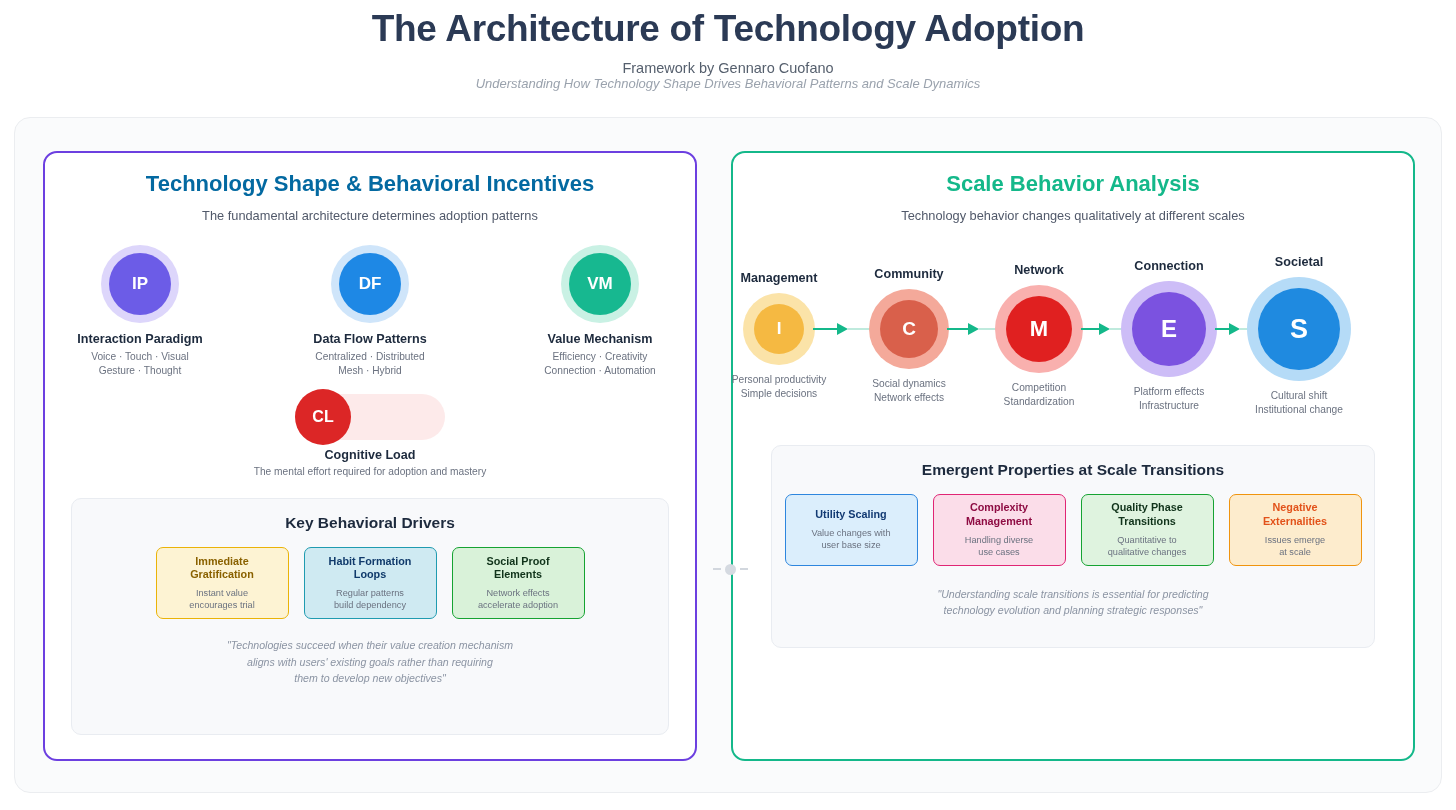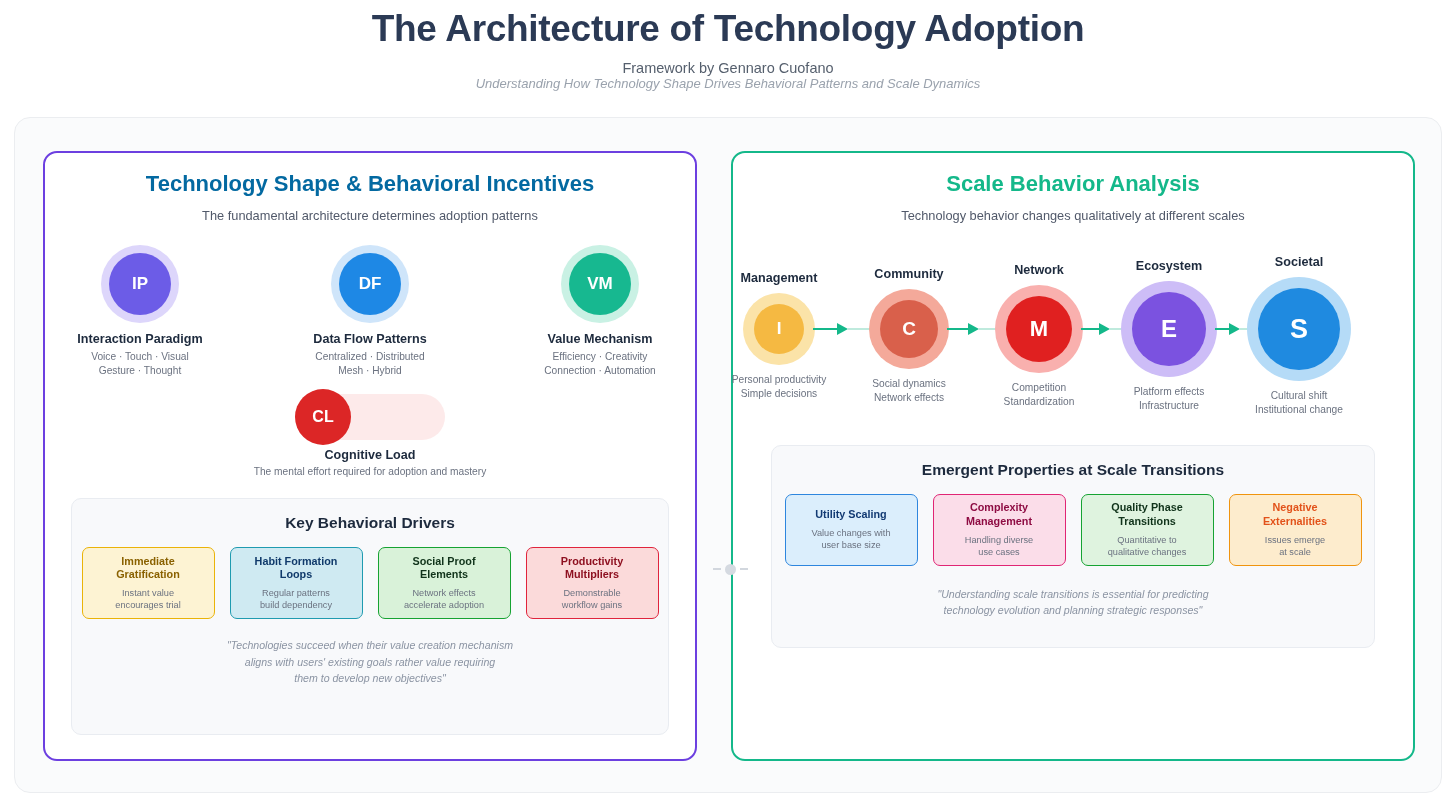--- a/index.html
+++ b/index.html
@@ -222,28 +222,24 @@
             <div class="card-desc">Instant value<br>encourages trial</div>
           </div>
           <div class="card" style="border-color: rgb(31, 155, 176); background: rgb(207, 234, 242);">
             <div class="card-title" style="color:#103a6b">Habit Formation<br>Loops</div>
             <div class="card-desc">Regular patterns<br>build dependency</div>
           </div>
           <div class="card" style="border-color: rgb(22, 163, 50); background: rgb(217, 242, 217);">
             <div class="card-title" style="color:#10331a">Social Proof<br>Elements</div>
             <div class="card-desc">Network effects<br>accelerate adoption</div>
           </div>
-          <div class="card" style="border-color: rgb(224, 36, 60); background: rgb(251, 218, 218);">
-            <div class="card-title" style="color:#8e1020">Productivity<br>Multipliers</div>
-            <div class="card-desc">Demonstrable<br>workflow gains</div>
-          </div>
         </div>
       <div class="quote">
         <div>"Technologies succeed when their value creation mechanism</div>
-        <div>aligns with users' existing goals rather value requiring</div>
+        <div>aligns with users' existing goals rather than requiring</div>
         <div>them to develop new objectives"</div>
       </div>
     </div>
   </div>
 
   <div class="panel panel-right">
     <div class="panel-title green">Scale Behavior Analysis</div>
     <div class="panel-sub">Technology behavior changes qualitatively at different scales</div>
 
     <div class="chain" id="chain">
@@ -277,21 +273,21 @@
             <div class="node-bubble" style="background:#e02020;width:66px;height:66px;font-size:22px">M</div>
           </div>
           <div class="node-desc" style="top:140px">Competition<br>Standardization</div>
         </div>
         <div class="arrow" style="left: 348px; width: 42px; top: 82px;">
           <div class="arrow-line" style="width:17.64px"></div>
           <div class="arrow-head" style="left:17.64px"></div>
           <div class="arrow-tail" style="left:28.64px;width:13.36px"></div>
         </div>
         <div class="node" style="left: 436px; top: 0px; width: 0px;">
-          <div class="node-label" style="top:18px">Ecosystem</div>
+          <div class="node-label" style="top:18px">Connection</div>
           <div class="node-halo" style="background:#cdbdf7;width:96px;height:96px;top:40px">
             <div class="node-bubble" style="background:#7b52e0;width:74px;height:74px;font-size:24px">E</div>
           </div>
           <div class="node-desc" style="top:144px">Platform effects<br>Infrastructure</div>
         </div>
         <div class="arrow" style="left: 482px; width: 34px; top: 82px;">
           <div class="arrow-line" style="width:14.28px"></div>
           <div class="arrow-head" style="left:14.28px"></div>
           <div class="arrow-tail" style="left:25.28px;width:8.719999999999999px"></div>
         </div>

